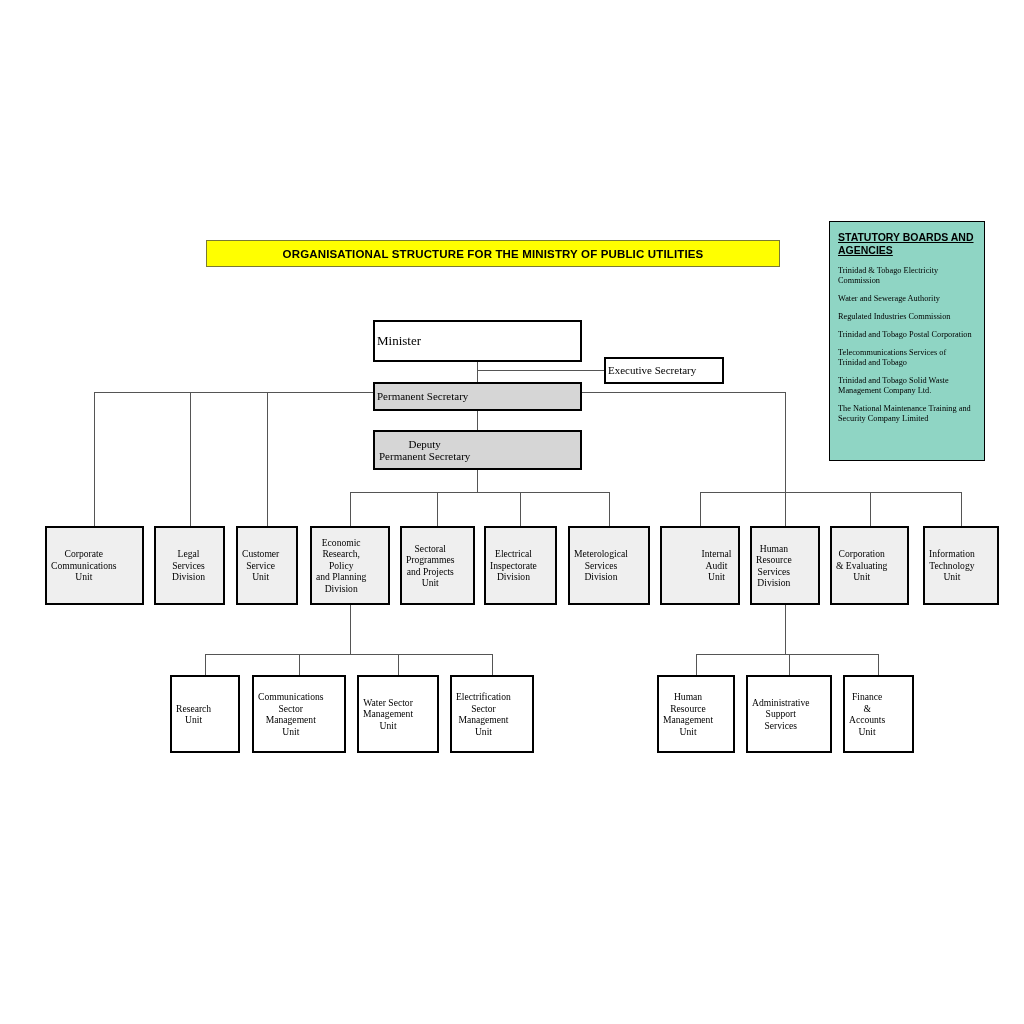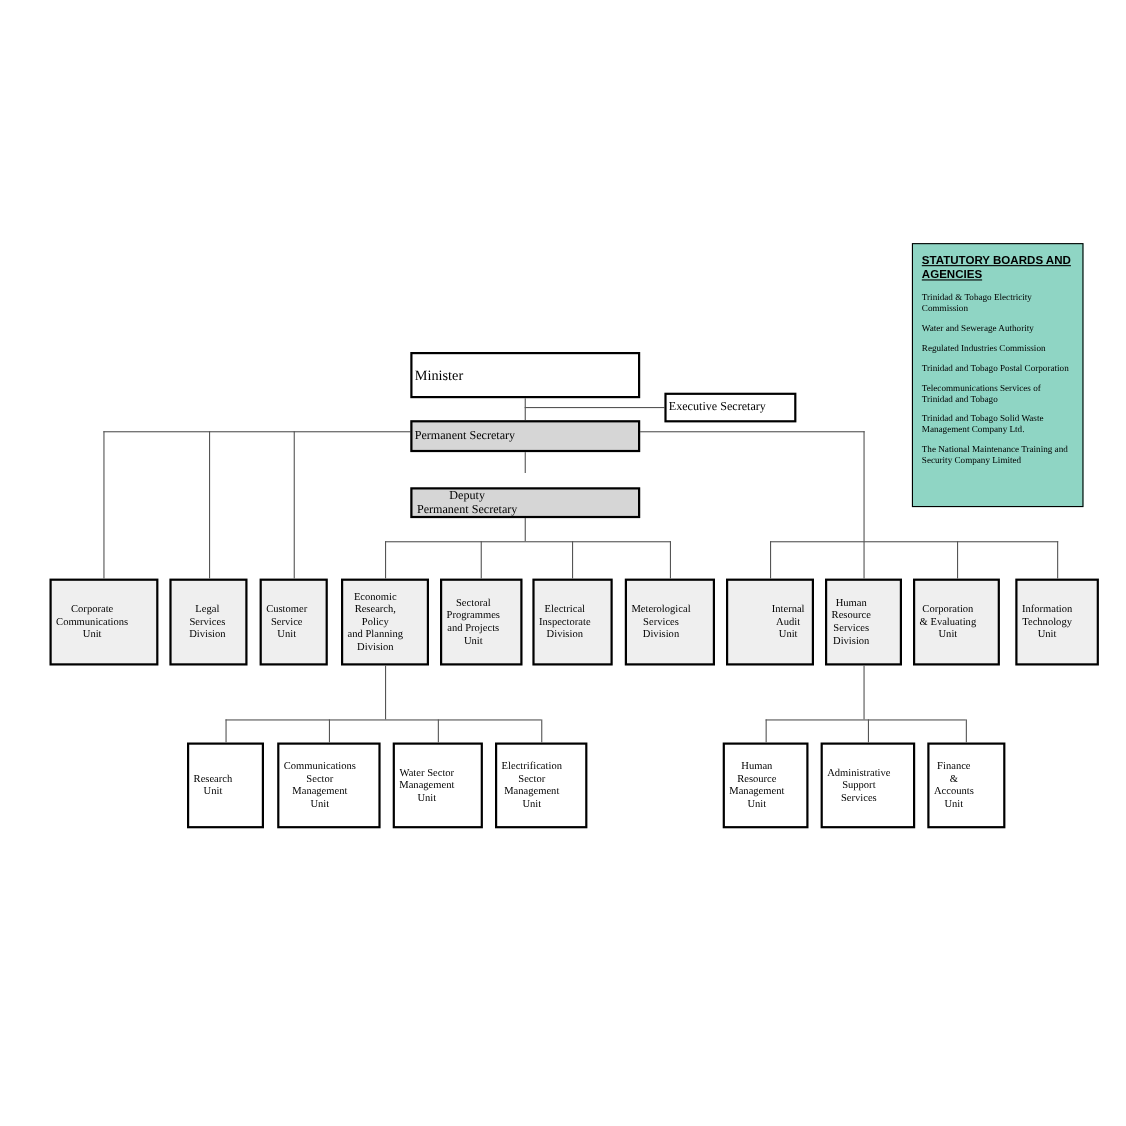--- a/index.html
+++ b/index.html
@@ -105,20 +105,23 @@
     background: #555555;
   }
   .ln.h { height: 1px; }
   .ln.v { width: 1px; }
 </style>
 </head>
 <body>
 
 <div id="canvas">
 
+  <div class="title-banner">
+    <span>ORGANISATIONAL STRUCTURE FOR THE MINISTRY OF PUBLIC UTILITIES</span>
+  </div>
 
   <div class="boards-panel">
     <div class="boards-title">STATUTORY BOARDS AND AGENCIES</div>
     <ul class="boards-list">
       <li>Trinidad &amp; Tobago Electricity Commission</li>
       <li>Water and Sewerage Authority</li>
       <li>Regulated Industries Commission</li>
       <li>Trinidad and Tobago Postal Corporation</li>
       <li>Telecommunications Services of Trinidad and Tobago</li>
       <li>Trinidad and Tobago Solid Waste Management Company Ltd.</li>
@@ -170,21 +173,21 @@
   </div>
 
   <div class="node white md" style="left:604px; top:357px; width:120px; height:27px;">
     <span>Executive Secretary</span>
   </div>
 
   <div class="node gray md" style="left:373px; top:382px; width:209px; height:29px;">
     <span>Permanent Secretary</span>
   </div>
 
-  <div class="node gray md" style="left:373px; top:443px; width:209px; height:28px;">
+  <div class="node gray md" style="left:373px; top:430px; width:209px; height:40px;">
     <span>
       <span style="display: block;">Deputy</span>
       <span style="display: block;">Permanent Secretary</span>
     </span>
   </div>
 
   <div class="node lightgray sm" style="left:45px; top:526px; width:99px; height:79px;">
     <span>
       <span style="display: block;">Corporate</span>
       <span style="display: block;">Communications</span>

